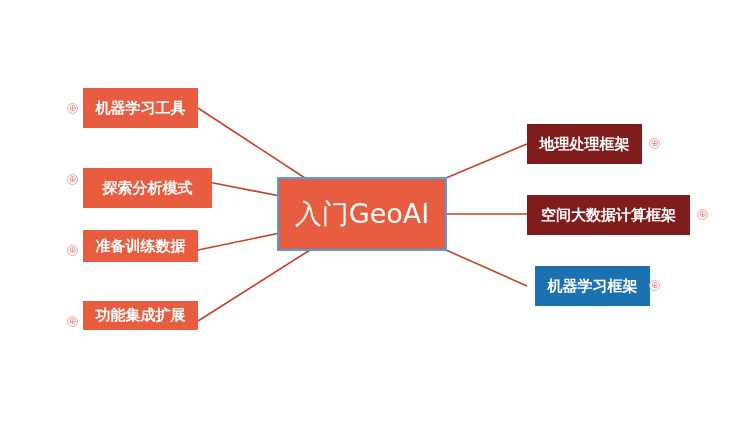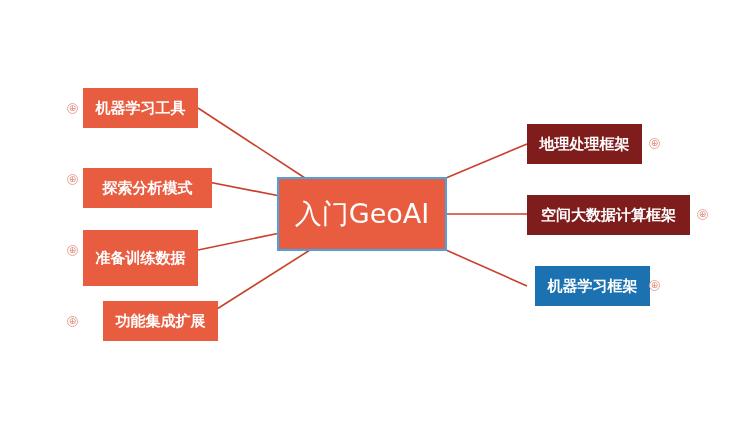--- a/index.html
+++ b/index.html
@@ -39,26 +39,26 @@
 <div class="node left" style="left:83px; top:88px; width:115px; height:40px;">
   <span>机器学习工具</span>
 </div>
 
 <span class="plus" style="left:67px; top:174px;">⊕</span>
 <div class="node left" style="left:83px; top:160px; width:129px; height:40px;margin-top:8px;">
   <span>探索分析模式</span>
 </div>
 
 <span class="plus" style="left:67px; top:245px;">⊕</span>
-<div class="node left" style="left:83px; top:230px; width:115px; height:56px;">
+<div class="node left" style="left:83px; top:230px; width:115px; height:32px;">
   <span>准备训练数据</span>
 </div>
 
 <span class="plus" style="left:67px; top:316px;">⊕</span>
-<div class="node left" style="left:83px; top:301px; width:115px; height:40px;margin-left:20px;">
+<div class="node left" style="left:83px; top:301px; width:115px; height:29px;">
   <span>功能集成扩展</span>
 </div>
 
 <div class="node light" style="left:527px; top:124px; width:115px; height:40px;">
   <span>地理处理框架</span>
 </div>
 <span class="plus" style="left:649px; top:138px;">⊕</span>
 
 <div class="node light" style="left:527px; top:195px; width:163px; height:40px;text-align:center;">
   <span>空间大数据计算框架</span>

